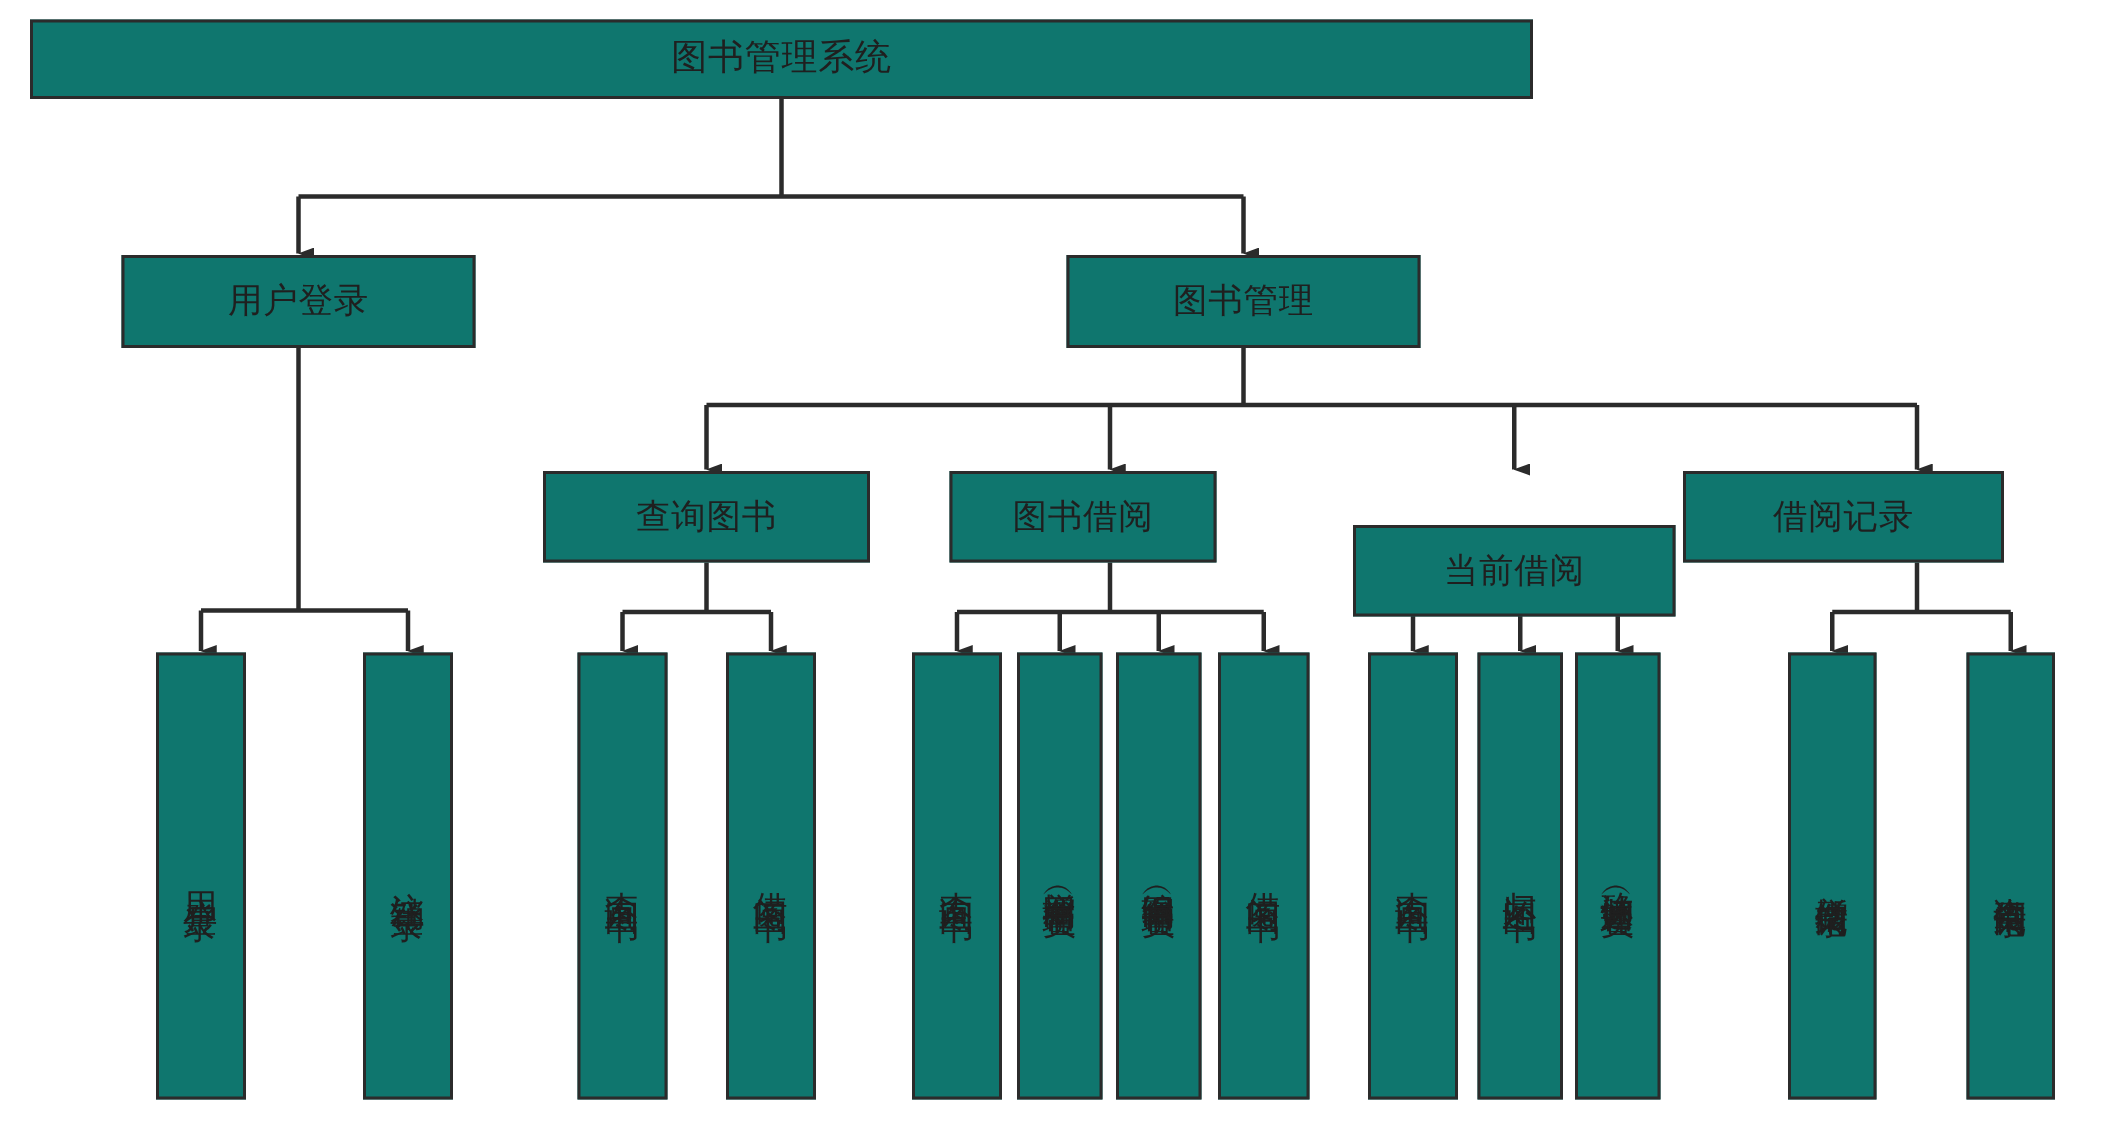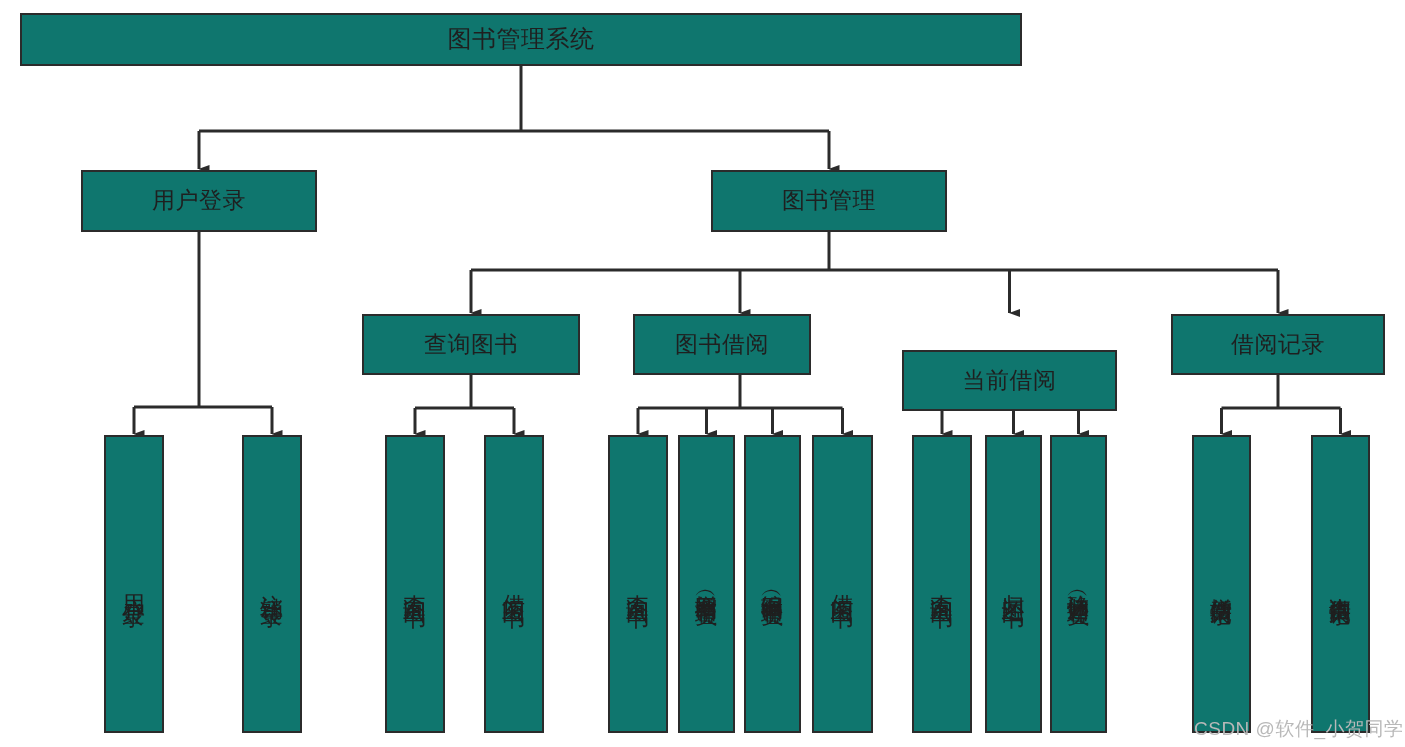--- a/index.html
+++ b/index.html
@@ -134,21 +134,21 @@
       </div>
       <div class="node horiz" style="left: 362px; top: 314px; width: 218px; height: 61px;">
         <span class="node-label">查询图书</span>
       </div>
       <div class="node horiz" style="left: 633px; top: 314px; width: 178px; height: 61px;">
         <span class="node-label">图书借阅</span>
       </div>
       <div class="node horiz" style="left: 902px; top: 314px; width: 215px; height: 61px; margin-top: 36px;">
         <span class="node-label">当前借阅</span>
       </div>
-      <div class="node horiz" style="left: 1171px; top: 314px; width: 214px; height: 61px;">
+      <div class="node horiz" style="left: 1122px; top: 314px; width: 214px; height: 61px;">
         <span class="node-label">借阅记录</span>
       </div>
       <div class="node vert" style="left: 104px; top: 435px; width: 60px; height: 298px;">
         <span class="node-label">用户登录</span>
       </div>
       <div class="node vert" style="left: 242px; top: 435px; width: 60px; height: 298px;">
         <span class="node-label">注销登录</span>
       </div>
       <div class="node vert" style="left: 385px; top: 435px; width: 60px; height: 298px;">
         <span class="node-label">查询图书</span>
@@ -178,15 +178,14 @@
         <span class="node-label">确认归还（管理员）</span>
       </div>
       <div class="node vert tight" style="left: 1192px; top: 435px; width: 59px; height: 298px;">
         <span class="node-label">新增借阅记录</span>
       </div>
       <div class="node vert tight" style="left: 1311px; top: 435px; width: 59px; height: 298px;">
         <span class="node-label">查询借阅记录</span>
       </div>
     </div>
 
-  <div class="watermark" style="left: 1194px; top: 716px;">CSDN @软件_小贺同学</div>
 
 </div>
 
 </body></html>

